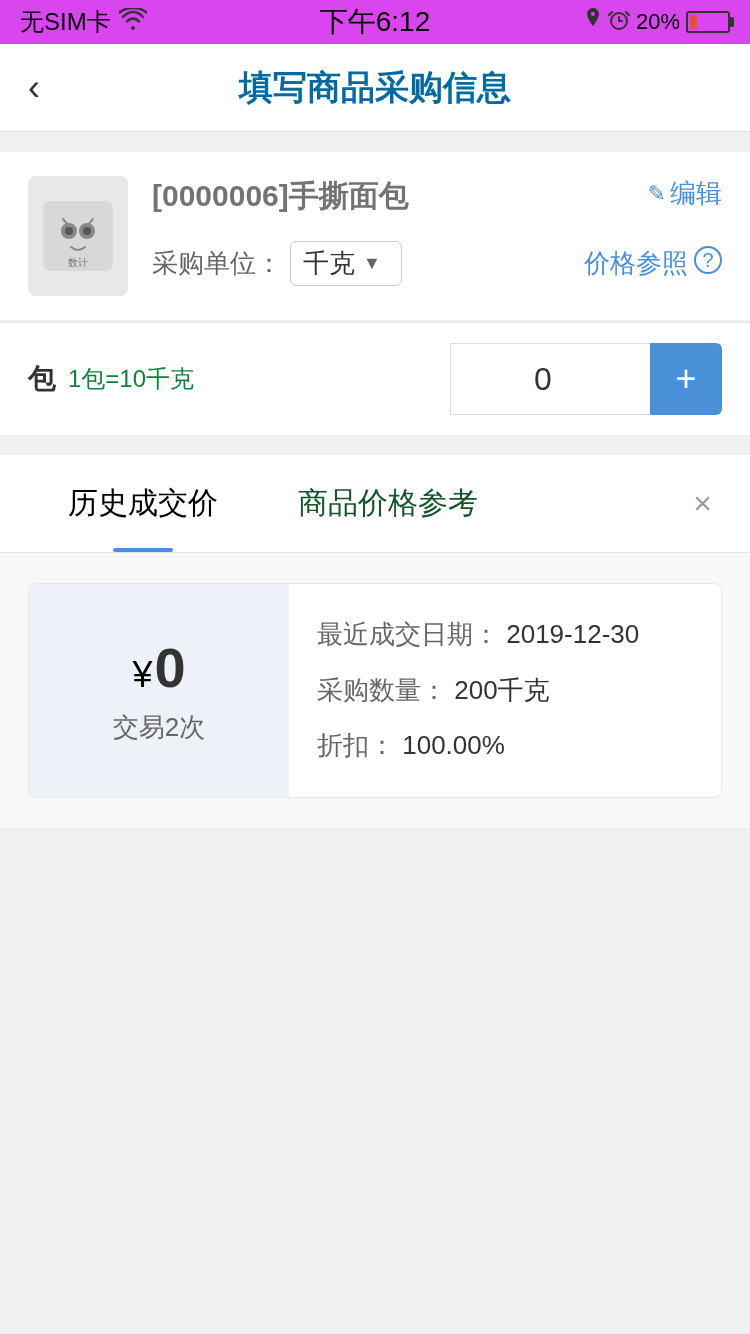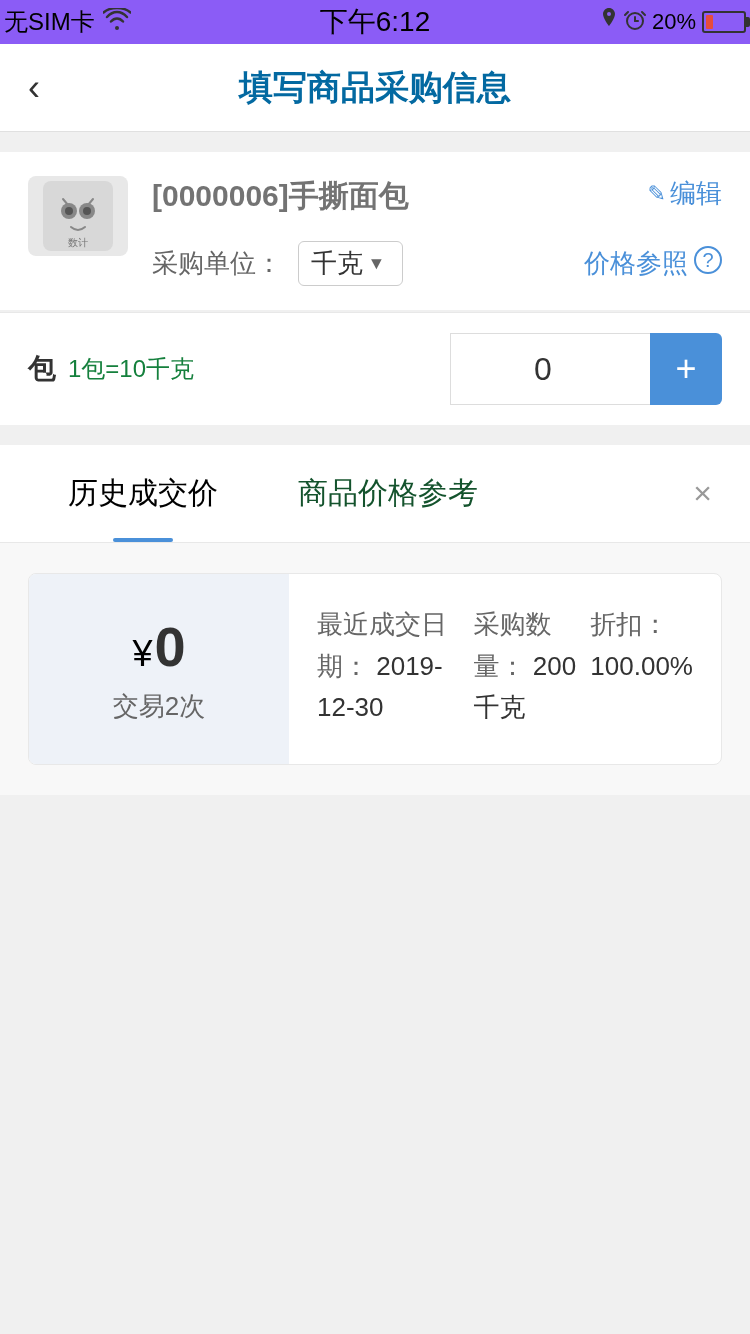--- a/index.html
+++ b/index.html
@@ -9,25 +9,25 @@
       min-height: 1334px;
       font-family: -apple-system, "PingFang SC", "Helvetica Neue", sans-serif;
       background: #f0f0f0;
       overflow-x: hidden;
     }
 
     
     .status-bar {
       width: 100%;
       height: 44px;
-      background: #8b5cf6;
+      background: #d946ef;
       display: flex;
       align-items: center;
       justify-content: space-between;
-      padding: 0 4px;
+      padding: 0 20px;
       font-size: 26px;
       font-weight: 500;
     }
     .status-left {
       display: flex;
       align-items: center;
       gap: 8px;
       font-size: 24px;
     }
     .status-center {
@@ -103,21 +103,21 @@
       margin-top: 20px;
       padding: 24px 28px;
     }
     .product-header {
       display: flex;
       align-items: flex-start;
       gap: 24px;
     }
     .product-image {
       width: 100px;
-      height: 80px;
+      height: 120px;
       background: #e8e8e8;
       border-radius: 8px;
       display: flex;
       align-items: center;
       justify-content: center;
       flex-shrink: 0;
     }
     .product-details {
       flex: 1;
     }
@@ -311,21 +311,21 @@
     }
     .price-trade-count {
       font-size: 26px;
       color: #666;
       margin-top: 10px;
     }
     .price-right {
       flex: 1;
       padding: 30px 28px;
       display: flex;
-      flex-direction: row;
+      flex-direction: column;
       gap: 14px;
       justify-content: center;
     }
     .price-detail-row {
       font-size: 26px;
       color: #333;
       line-height: 1.6;
     }
     .price-detail-label {
       color: #666;
@@ -396,21 +396,21 @@
     </div>
     <div class="product-details">
       <div class="product-title-row">
         <span class="product-name">[0000006]手撕面包</span>
         <span class="edit-link">
           <span style="font-size:22px;">✎</span>
           <span>编辑</span>
         </span>
       </div>
       <div class="product-unit-row">
-        <div style="display:flex;align-items:center;gap:16px;font-family:Liberation Mono, monospace;">
+        <div style="display:flex;align-items:center;gap:8px;">
           <span class="unit-label">采购单位：</span>
           <div class="unit-select">
             <span>千克</span>
             <span class="unit-dropdown-arrow">▼</span>
           </div>
         </div>
         <div class="price-ref-link">
           <span>价格参照</span>
           <div class="price-ref-help">
             <span>?</span>

